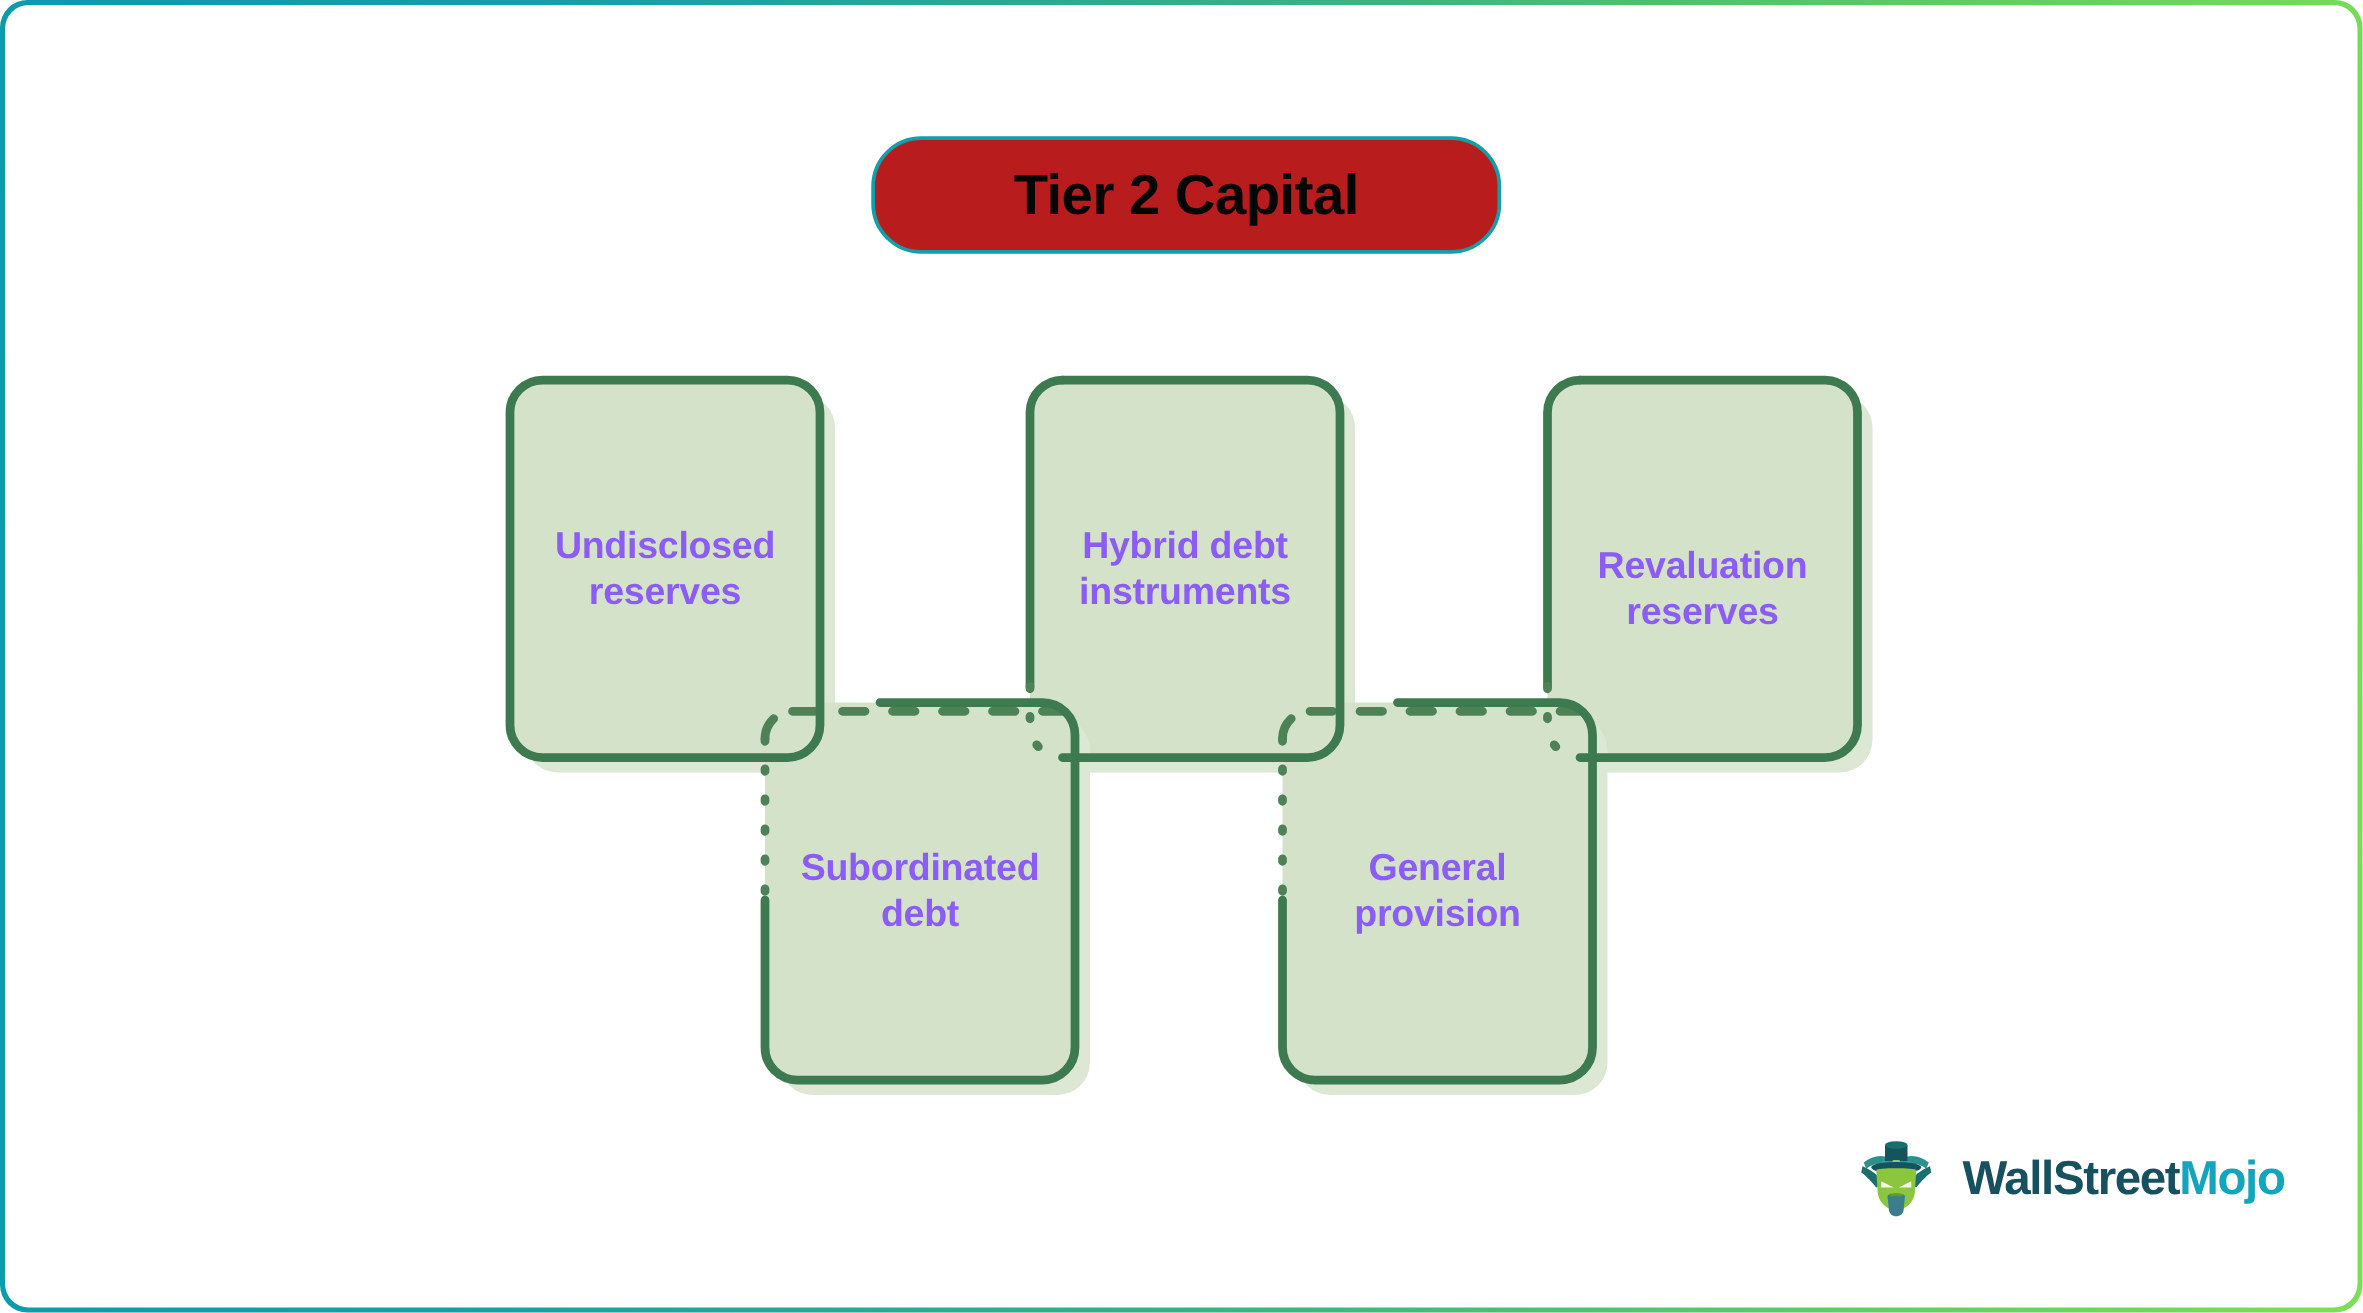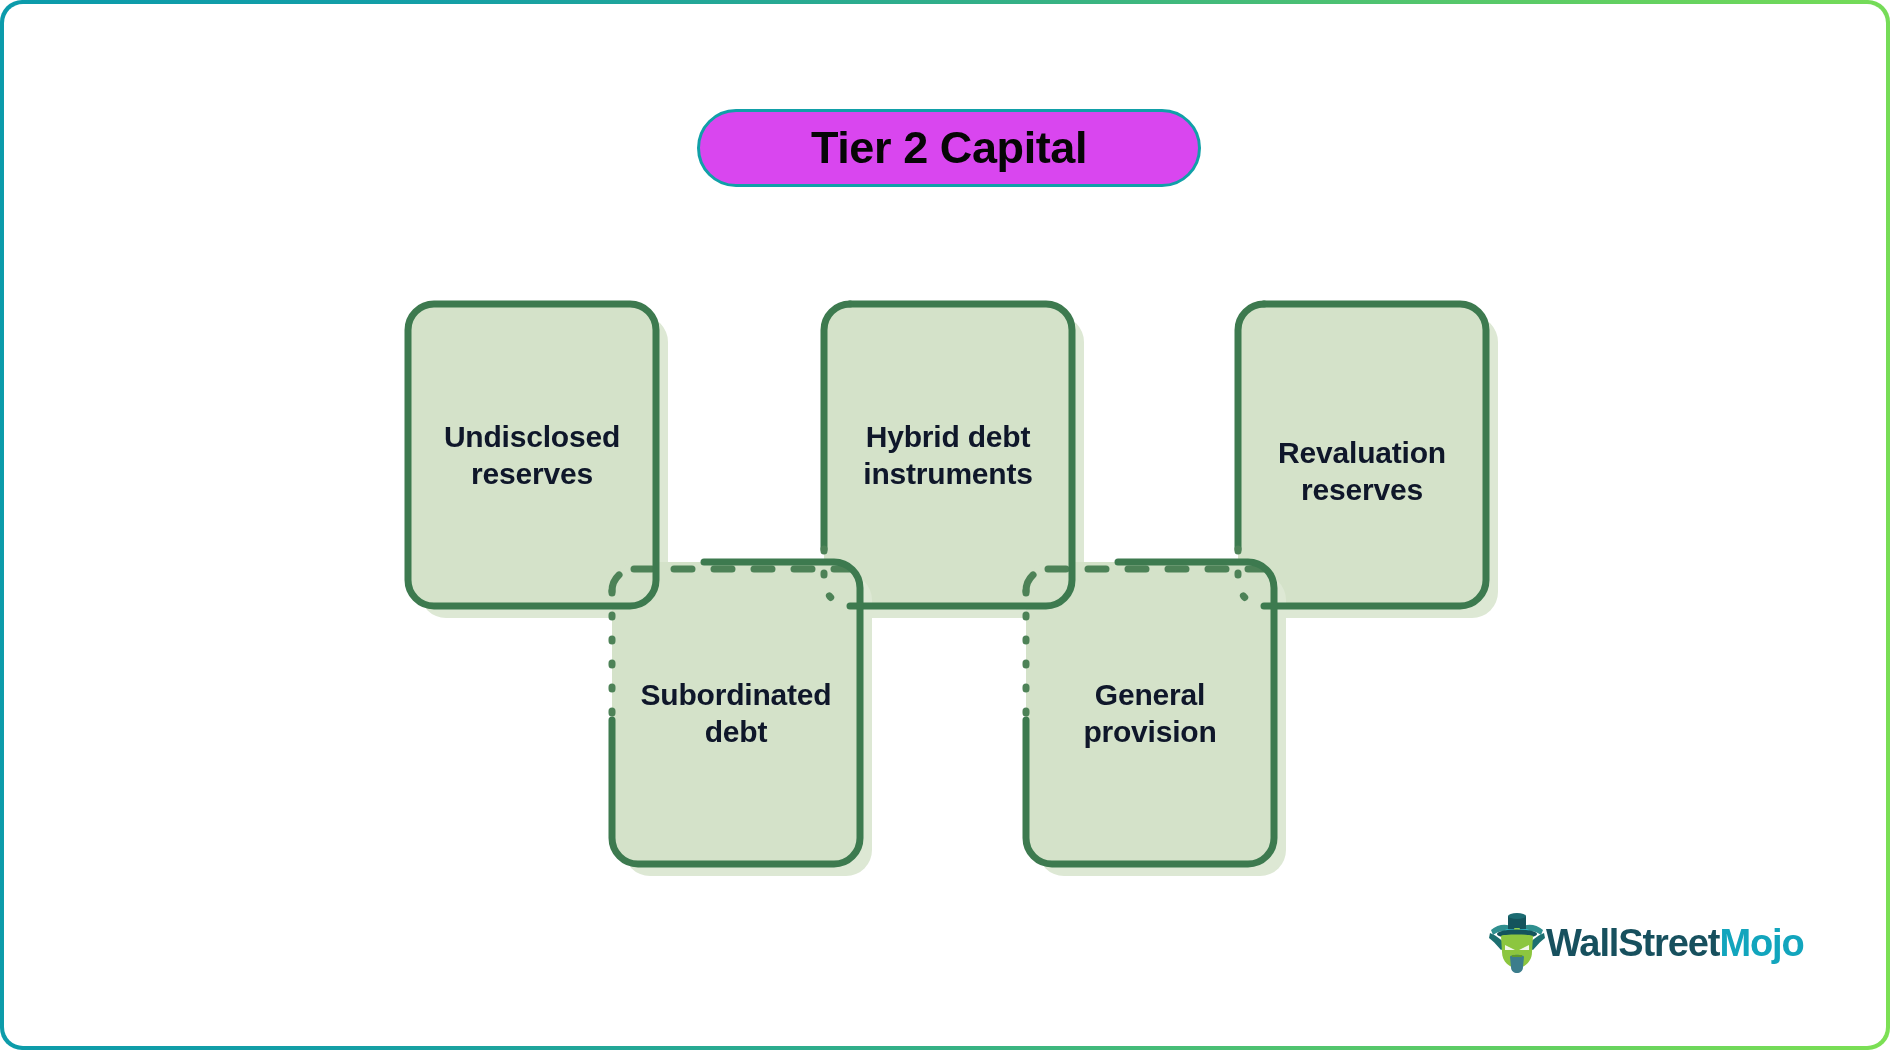--- a/index.html
+++ b/index.html
@@ -20,22 +20,22 @@
   #page-canvas{
     position:relative;
     width:100%;height:100%;
     background:#ffffff;
     border-radius:19px;
     overflow:hidden;
   }
 
   
   #title-pill{
-    position:absolute;left:693px;top:105px;width:504px;height:78px;
-    border:3px solid #11a0a8;border-radius:40px;background:#d946ef;
+    position:absolute;left:693px;top:105px;width:504px;height:94px;
+    border:3px solid #11a0a8;border-radius:40px;background:#b91c1c;
     display:flex;align-items:center;justify-content:center;
     box-sizing:border-box;
   }
   #title-pill .txt{
     font-size:45px;font-weight:bold;color:#060606;letter-spacing:-0.4px;
     white-space:nowrap;
   }
 
   #subtitle{
     position:absolute;left:0;right:0;top:222px;text-align:center;
@@ -50,32 +50,32 @@
     position:absolute;
     background:#d4e2c9;
     border-radius:26px;
   }
   .card-fill.sh{ background:#dde8d4; }
 
   .card-label{
     position:absolute;
     display:flex;align-items:center;justify-content:center;
     text-align:center;
-    color:#0f172a;
+    color:#8b5cf6;
     font-size:30px;font-weight:bold;line-height:1.25;
     letter-spacing:-0.2px;
     pointer-events:none;
   }
 
   #svg-lines{position:absolute;left:0;top:0;width:1890px;height:1050px;}
 
   
   #brand{
     position:absolute;left:1484px;top:908px;
-    display:flex;align-items:center;gap:0;
+    display:flex;align-items:center;gap:24px;
   }
   #brand .wordmark{
     font-size:38px;font-weight:bold;letter-spacing:-1.1px;white-space:nowrap;
   }
   #brand .w1{color:#17505e;}
   #brand .w2{color:#12a5bd;}
 </style>
 </head>
 <body>
 

